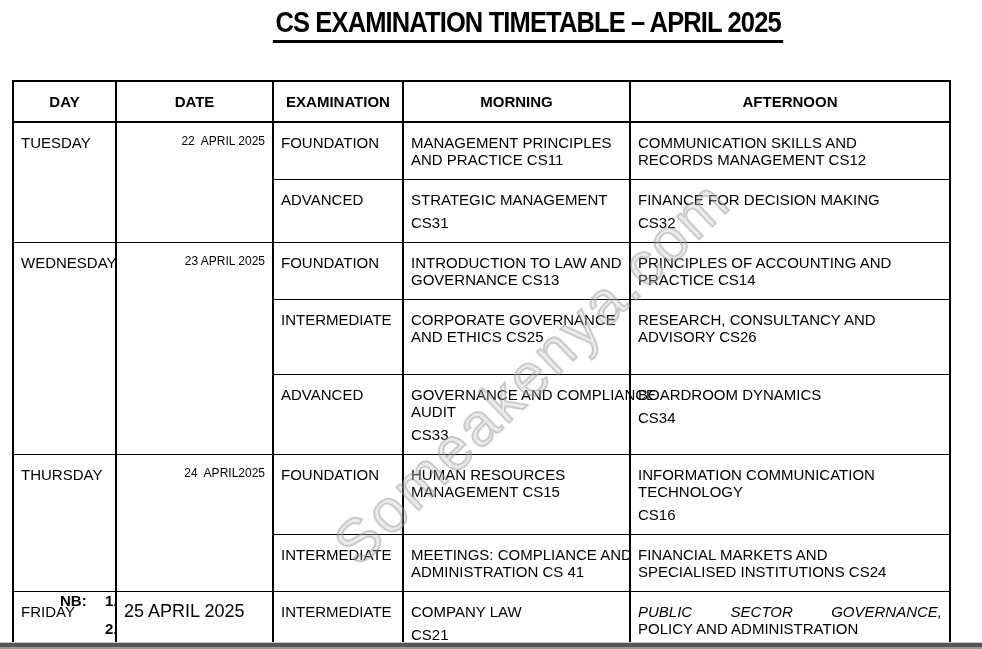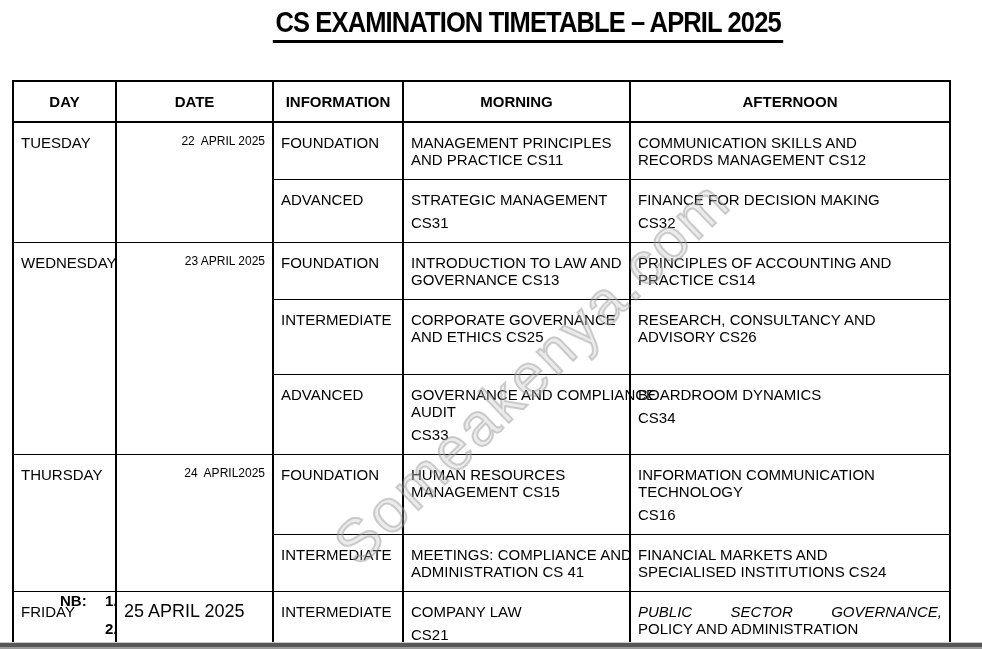--- a/index.html
+++ b/index.html
@@ -101,21 +101,21 @@
       <col style="width:103px">
         <col style="width:157px">
         <col style="width:130px">
       <col style="width:227px">
         <col style="width:320px">
     </colgroup>
     <thead>
       <tr class="hr">
         <th>DAY</th>
         <th>DATE</th>
-        <th>INFORMATION</th>
+        <th>EXAMINATION</th>
         <th>MORNING</th>
         <th>AFTERNOON</th>
       </tr>
     </thead>
     <tbody>
 
       <tr class="rh1">
         <td class="daycell" rowspan="2">
           <span class="ln">TUESDAY</span>
         </td>

